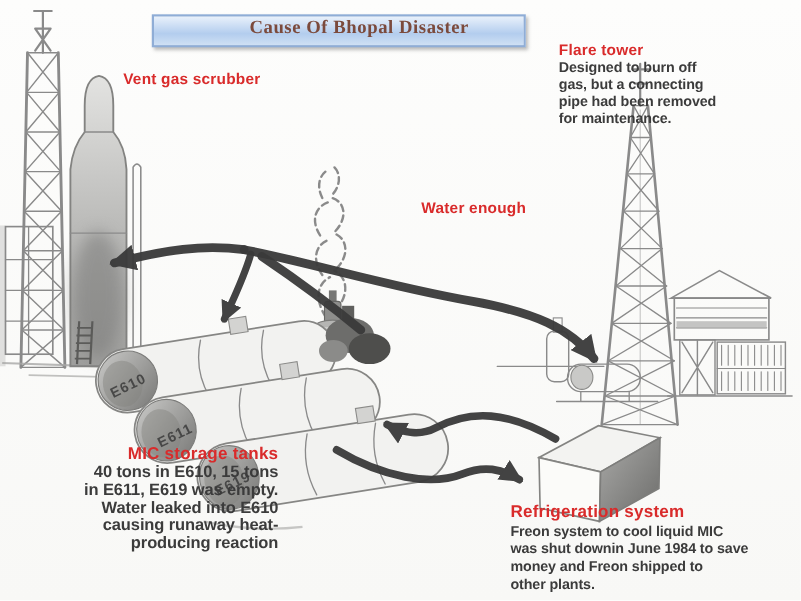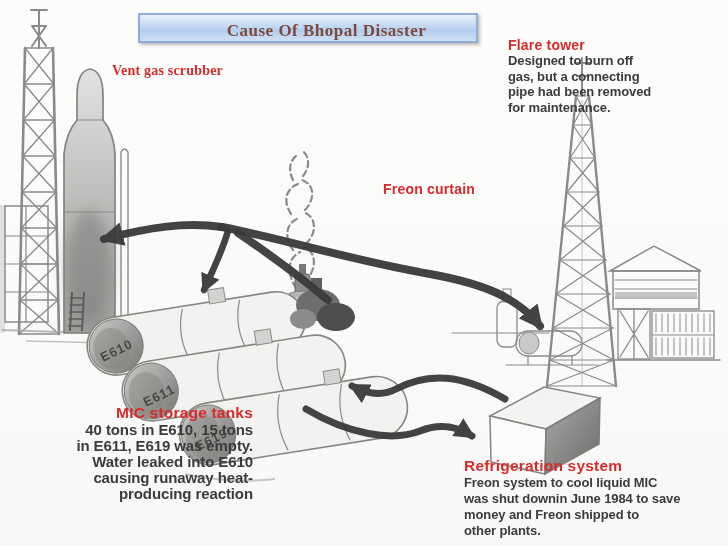--- a/index.html
+++ b/index.html
@@ -8,36 +8,36 @@
     background:linear-gradient(180deg,#fdfdfc,#f8f8f6);
     font-family:"Liberation Sans",sans-serif;
   }
   .sketch-svg{position:absolute;left:0;top:0;}
   .sk{stroke:var(--sketch-gray,#8a8a8a);fill:none;stroke-linecap:round;}
   .arrow{stroke:var(--arrow-dark,#3a3a3a);fill:none;stroke-width:8;stroke-linecap:round;opacity:.95;}
   .arrowhead{fill:var(--arrow-dark,#3a3a3a);}
   .tanklabel{font:700 13px "Liberation Sans",sans-serif;fill:var(--body-text,#3b3b3b);letter-spacing:1px;opacity:.85;}
   .title-box{
     position:absolute;left:138px;top:13px;width:340px;height:30px;
-    display:flex;align-items:flex-end;justify-content:center;
+    display:flex;align-items:flex-start;justify-content:center;
     background:linear-gradient(180deg,var(--title-bg-top,#e9f1fb),var(--title-bg-bottom,#b3cdee) 60%,#cfe0f4);
     border:2px solid var(--title-border,#8fadd6);
     box-shadow:2px 2px 3px rgba(110,110,110,.45);
     box-sizing:border-box;
     padding-left:37px;
   }
   .title-box span{
     font-family:"Liberation Serif",serif;font-weight:700;font-size:17px;
     letter-spacing:.5px;color:var(--title-text,#7b4a3c);white-space:nowrap;
   }
   .annot{position:absolute;}
   .annot-heading{color:var(--heading-red,#d92b2b);font-weight:700;font-size:14px;letter-spacing:.2px;white-space:nowrap;}
   .annot-body{color:var(--body-text,#3b3b3b);font-weight:700;font-size:13px;line-height:15.5px;white-space:pre-line;letter-spacing:-.1px;}
   #an-flare{left:508px;top:5px;width:215px;margin-top:32px;}
-  #an-vent{left:112px;top:63px;width:195px;font-family:Liberation Serif, serif;}
+  #an-vent{left:112px;top:63px;width:195px;}
   #an-water{left:383px;top:181px;width:165px;}
   #an-mic{left:13px;top:404px;width:240px;text-align:right;}
   #an-refrig{left:464px;top:457px;width:300px;}
   #an-mic .annot-heading,#an-refrig .annot-heading{font-size:15.5px;}
   #an-mic .annot-body{font-size:15px;line-height:16px;}
   #an-refrig .annot-body{font-size:13px;line-height:16px;}
 </style>
 </head>
 <body>
 
@@ -200,21 +200,21 @@
 gas, but a connecting
 pipe had been removed
 for maintenance.</div>
   </div>
 
   <div class="annot" id="an-vent">
     <div class="annot-heading">Vent gas scrubber</div>
   </div>
 
   <div class="annot" id="an-water">
-    <div class="annot-heading">Freon curtain</div>
+    <div class="annot-heading">Water enough</div>
   </div>
 
   <div class="annot" id="an-mic">
     <div class="annot-heading">MIC storage tanks</div>
     <div class="annot-body">40 tons in E610, 15 tons
 in E611, E619 was empty.
 Water leaked into E610
 causing runaway heat-
 producing reaction</div>
   </div>

